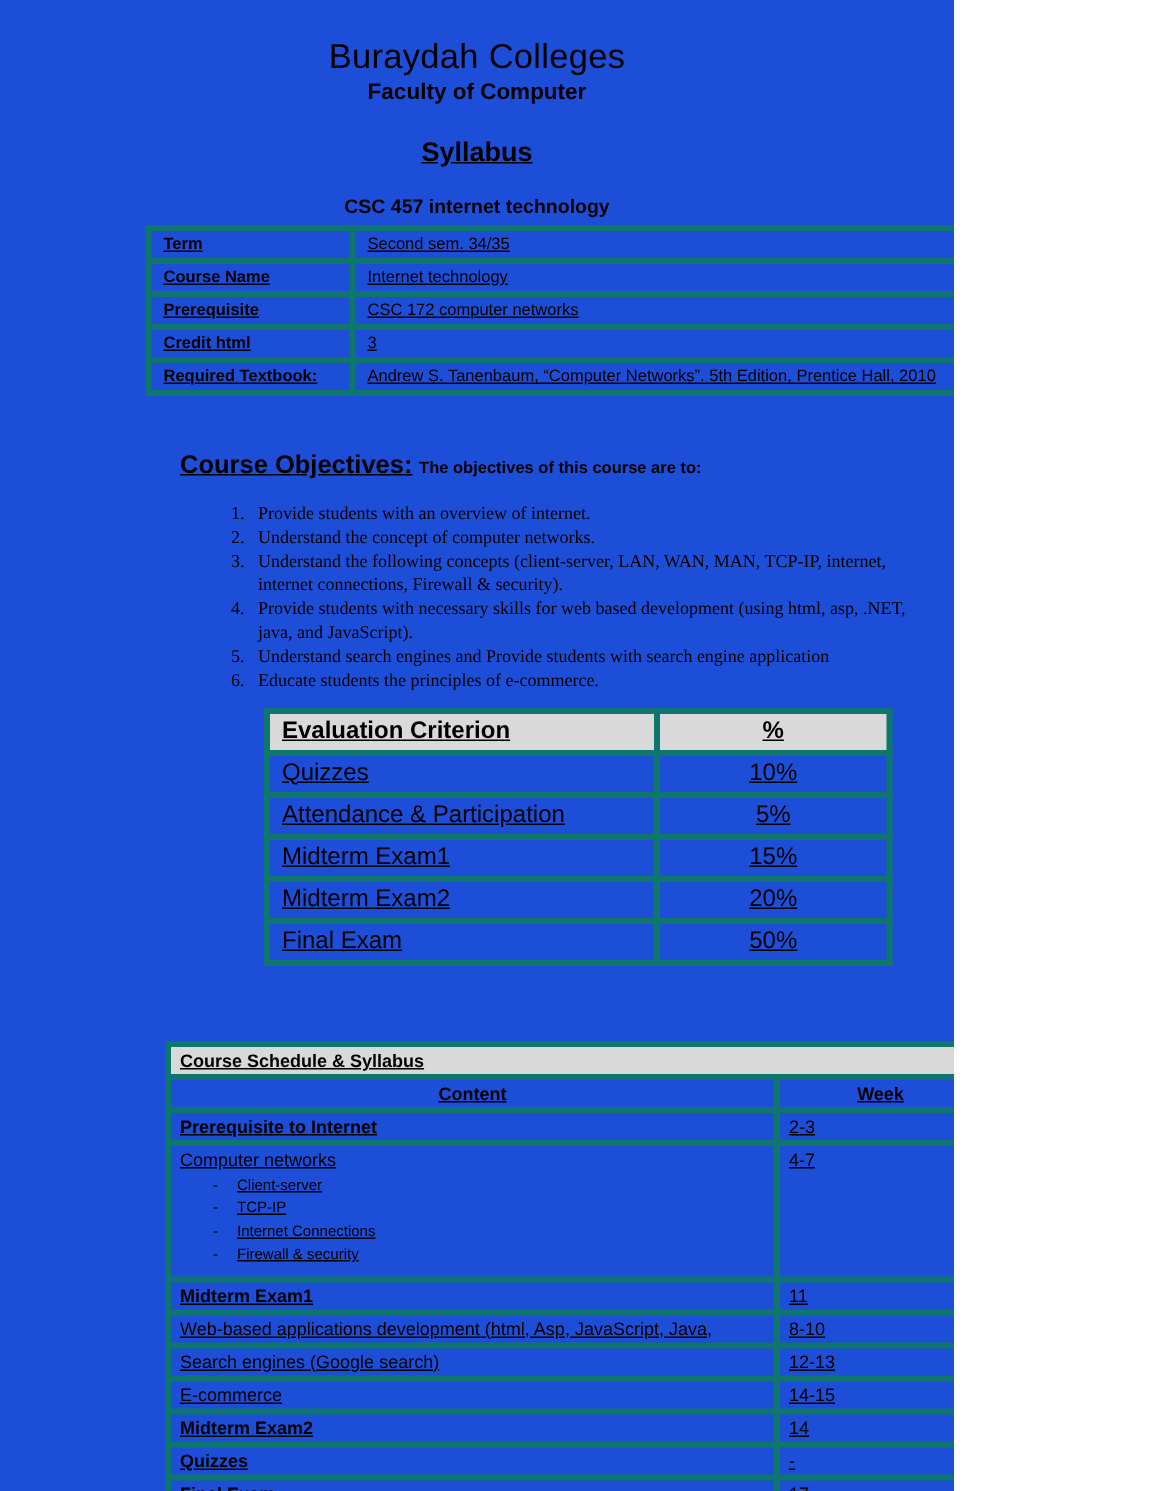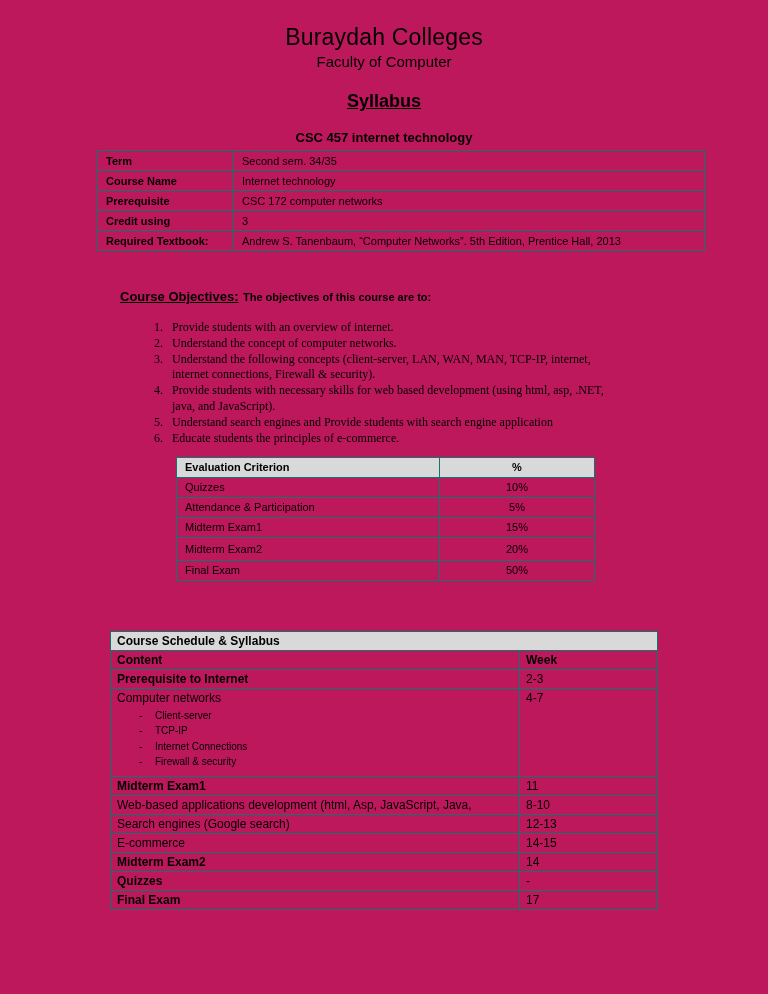--- a/index.html
+++ b/index.html
@@ -2,58 +2,58 @@
 <html><head>
 <meta charset="utf-8">
 <style>
   * { margin: 0; padding: 0; box-sizing: border-box; }
   html, body { background: #ffffff; }
   body {
     width: 768px; height: 994px;
     font-family: "Liberation Sans", sans-serif;
     color: #000000;
   }
-  .page { width: 768px; height: 994px; padding-top: 24px; overflow: hidden; background: #be185d; }
+  .page { width: 636px; height: 994px; padding-top: 24px; overflow: hidden; background: #1d4ed8; }
   .center { text-align: center; }
   .college-name { font-size: 23px; font-weight: 400; letter-spacing: 0.2px; }
-  .faculty-name { font-size: 15px; font-weight: 400; margin-top: 2px; }
+  .faculty-name { font-size: 15px; font-weight: 700; margin-top: 2px; }
   .syllabus-title { font-size: 18px; font-weight: 700; text-decoration: underline; margin-top: 21px; }
   .course-heading { font-size: 13px; font-weight: 700; margin-top: 18px; }
 
   table { border-collapse: collapse; }
-  td, th { border: 1px solid #0f766e; }
+  td, th { border: 4px solid #0f766e; text-decoration: underline; }
 
   
   .info-table { width: 608px; margin: 5px 0 0 97px; font-size: 11px; }
   .info-table td { padding: 3px 8px; height: 20px; vertical-align: middle; }
   .info-table td.lbl { width: 136px; font-weight: 700; }
 
   
   .objectives { margin: 36px 0 0 120px; }
-  .obj-title { font-size: 13px; font-weight: 700; text-decoration: underline; }
+  .obj-title { font-size: 17px; font-weight: 700; text-decoration: underline; }
   .obj-suffix { font-size: 11px; font-weight: 700; }
   .objectives-list {
     margin: 15px 0 0 140px; padding-left: 26px; width: 482px;
     font-family: "Liberation Serif", serif; font-size: 12px; line-height: 1.32;
     list-style: decimal outside;
   }
   .objectives-list li { padding-left: 6px; }
 
   
-  .eval-table { width: 419px; margin: 10px 0 0 176px; font-size: 11px; }
+  .eval-table { width: 419px; margin: 10px 0 0 176px; font-size: 16px; }
   .eval-table th, .eval-table td { padding: 3px 8px; height: 20px; vertical-align: middle; }
   .eval-table th { background: #d9d9d9; font-weight: 700; text-align: left; }
   .eval-table th.pct, .eval-table td.pct { width: 155px; text-align: center; }
   .eval-table tr.tall td { height: 23px; }
 
   
   .schedule-table { width: 548px; margin: 50px 0 0 110px; font-size: 12px; padding-left: 21px; }
   .schedule-table td { padding: 2px 6px; vertical-align: top; }
   .schedule-table td.title-row { background: #d9d9d9; font-weight: 700; }
-  .schedule-table td.head { font-weight: 700; text-align: left; }
+  .schedule-table td.head { font-weight: 700; text-align: center; }
   .schedule-table td.week { width: 138px; }
   .schedule-table td.bold { font-weight: 700; }
   .subitems { list-style: none; margin: 3px 0 4px 22px; font-size: 10px; line-height: 1.55; font-weight: 400; }
   .subitems li::before { content: "-"; display: inline-block; width: 16px; }
 </style>
 </head>
 <body>
 
 <div class="page">
 
@@ -70,26 +70,26 @@
       </tr>
       <tr>
         <td class="lbl">Course Name</td>
         <td>Internet technology</td>
       </tr>
       <tr>
         <td class="lbl">Prerequisite</td>
         <td>CSC 172 computer networks</td>
       </tr>
       <tr>
-        <td class="lbl">Credit using</td>
+        <td class="lbl">Credit html</td>
         <td>3</td>
       </tr>
       <tr>
         <td class="lbl">Required Textbook:</td>
-        <td>Andrew S. Tanenbaum, “Computer Networks”. 5th Edition, Prentice Hall, 2013</td>
+        <td>Andrew S. Tanenbaum, “Computer Networks”. 5th Edition, Prentice Hall, 2010</td>
       </tr>
     </tbody>
   </table>
 
   <div class="objectives">
     <span class="obj-title">Course Objectives:</span>
     <span class="obj-suffix">The objectives of this course are to:</span>
   </div>
   <ol class="objectives-list">
     <li>Provide students with an overview of internet.</li>

